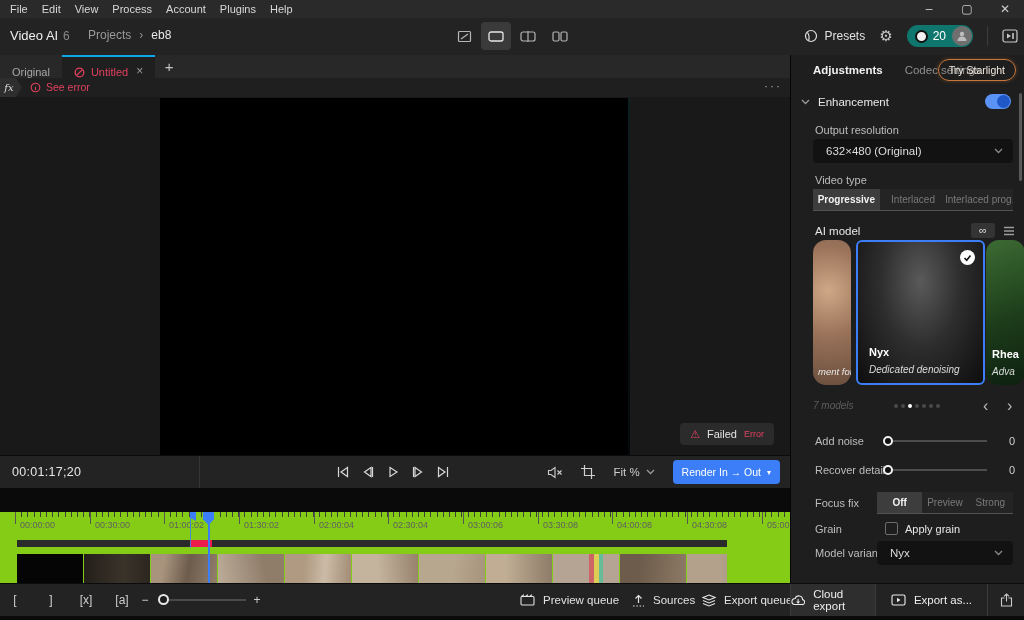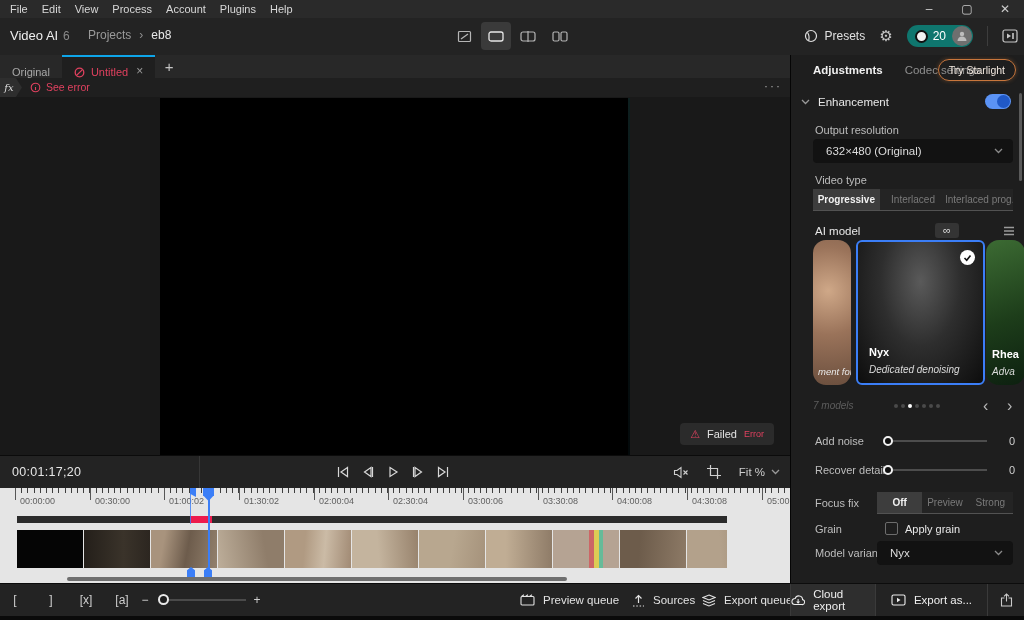--- a/index.html
+++ b/index.html
@@ -62,21 +62,21 @@
   .playbar{left:0;top:455px;width:790px;height:33px;background:#232323;border-top:1px solid #0b0b0b;box-sizing:border-box;}
   .timecode{left:0;top:0;width:200px;height:32px;border-right:1px solid #363636;display:flex;align-items:center;box-sizing:border-box;}
   .timecode span{margin-left:12px;font-size:12.5px;color:#e6e6e6;letter-spacing:.3px;}
   .transport{left:336px;top:0;height:32px;display:flex;align-items:center;gap:11px;color:#d8d8d8;}
   .tbtn{width:14px;height:14px;}
   .playtools{right:10px;top:0;height:32px;display:flex;align-items:center;gap:18px;color:#cfcfcf;}
   .fitsel{display:flex;align-items:center;gap:6px;font-size:11.5px;color:#ccc;}
   .renderbtn{background:#3b7ef7;color:#fff;font-size:10.5px;height:24px;border-radius:4px;display:flex;align-items:center;padding:0 9px;gap:6px;white-space:nowrap;}
 
   
-  .timeline{left:0;top:488px;width:790px;height:95px;background:#e5e5e5;overflow:hidden;}
+  .timeline{left:0;top:512px;width:790px;height:95px;background:#84cc16;overflow:hidden;}
   .minorticks{left:15px;top:0;width:775px;height:5px;
       background:repeating-linear-gradient(90deg,#3e3e3e 0 1px,transparent 1px 6.2px);}
   .majortick{top:0;width:1px;height:12px;background:#565656;}
   .ticklabel{top:8px;font-size:9px;color:#5f5f5f;white-space:nowrap;}
   .minibar{left:17px;top:28px;width:710px;height:7px;background:#2b2b2b;}
   .redseg{left:173px;top:0;width:22px;height:7px;background:#ed1b4d;}
   .filmstrip{left:17px;top:42px;width:710px;height:38px;display:flex;gap:1px;overflow:hidden;}
   .thumb{flex:none;width:66px;height:38px;background:#8d7a66;}
   .thumb:nth-child(1){background:#050505;}
   .thumb:nth-child(2){background:linear-gradient(90deg,#241f1a,#3a332a 60%,#2c2620);}
@@ -118,21 +118,21 @@
   .starlight{position:absolute;right:9px;top:4px;border:1px solid #c8763c;border-radius:12px;height:20px;display:flex;align-items:center;padding:0 10px;color:#f2e8df;font-size:10.5px;box-shadow:0 0 4px rgba(216,130,60,.35);}
   .sect-label{font-size:11px;color:#bdbdbd;}
   .enh-row{left:10px;top:41px;display:flex;align-items:center;gap:8px;color:#e8e8e8;font-size:11.5px;}
   .toggle{position:absolute;right:13px;top:39px;width:26px;height:15px;border-radius:8px;background:#5b93f5;}
   .knob{position:absolute;right:1px;top:1px;width:13px;height:13px;border-radius:50%;background:#2059c7;}
   .dropdown{background:#121212;border-radius:4px;height:24px;display:flex;align-items:center;color:#dcdcdc;font-size:11.5px;box-sizing:border-box;padding:0 10px 0 13px;justify-content:space-between;}
   .dd-main{left:22px;width:200px;}
   .seg{display:flex;height:22px;background:#242424;border-bottom:1px solid #525252;box-sizing:border-box;}
   .segcell{flex:1;display:flex;align-items:center;justify-content:center;font-size:10px;color:#7a7a7a;white-space:nowrap;overflow:hidden;}
   .segcell.sel{background:#3d3d3d;color:#f2f2f2;font-weight:bold;}
-  .aimodel-row{left:10px;top:168px;width:214px;display:flex;align-items:center;gap:36px;}
+  .aimodel-row{left:10px;top:168px;width:214px;display:flex;align-items:center;}
   .aimodel-label{color:#e8e8e8;font-size:11.5px;margin-left:14px;}
   .inf-btn{margin-left:auto;background:#343434;border-radius:3px;width:24px;height:15px;display:flex;align-items:center;justify-content:center;color:#ddd;font-size:11px;line-height:1;}
   .list-btn{margin-left:8px;color:#9a9a9a;}
   .card{position:absolute;top:185px;height:145px;border-radius:13px;overflow:hidden;}
   .card-l{left:22px;width:38px;background:radial-gradient(circle at 40% 35%,#cfa888 0%,#9a735a 45%,#6b4f3e 100%);}
   .card-main{left:65px;width:125px;height:141px;border:2px solid #3b7ef7;border-radius:6px;
      background:radial-gradient(ellipse at 50% 28%,#5a5a5a 0%,#2e2e2e 45%,#0d0d0d 100%);}
   .card-r{left:195px;width:39px;background:linear-gradient(160deg,#3c6b33 0%,#1d3d1a 55%,#0d2010 100%);}
   .card-cap{position:absolute;left:5px;bottom:8px;font-size:9.5px;font-style:italic;color:#e8e8e8;white-space:nowrap;}
   .card-name{position:absolute;left:11px;bottom:25px;font-size:11px;font-weight:bold;color:#fff;}
@@ -311,20 +311,24 @@
       <svg width="14" height="14" viewBox="0 0 14 14" fill="none" stroke="currentColor" stroke-width="1.2">
           <path d="M3.5 0v10.5H14"></path>
           <path d="M0 3.5h10.5V14"></path>
         </svg>
       <div class="fitsel">
         <span>Fit %</span>
         <svg width="9" height="6" viewBox="0 0 9 6" fill="none" stroke="#999" stroke-width="1.3">
             <path d="M1 1l3.5 3.5L8 1"></path>
           </svg>
       </div>
+      <div class="renderbtn">
+        <span>Render In → Out</span>
+        <span style="font-size:8px;">▾</span>
+      </div>
     </div>
   </div>
 
   <div class="abs timeline">
     <div class="abs minorticks"></div>
     <div class="abs majortick" style="left:15px"></div>
     <div class="abs majortick" style="left:90px"></div>
     <div class="abs majortick" style="left:164px"></div>
     <div class="abs majortick" style="left:239px"></div>
     <div class="abs majortick" style="left:314px"></div>

